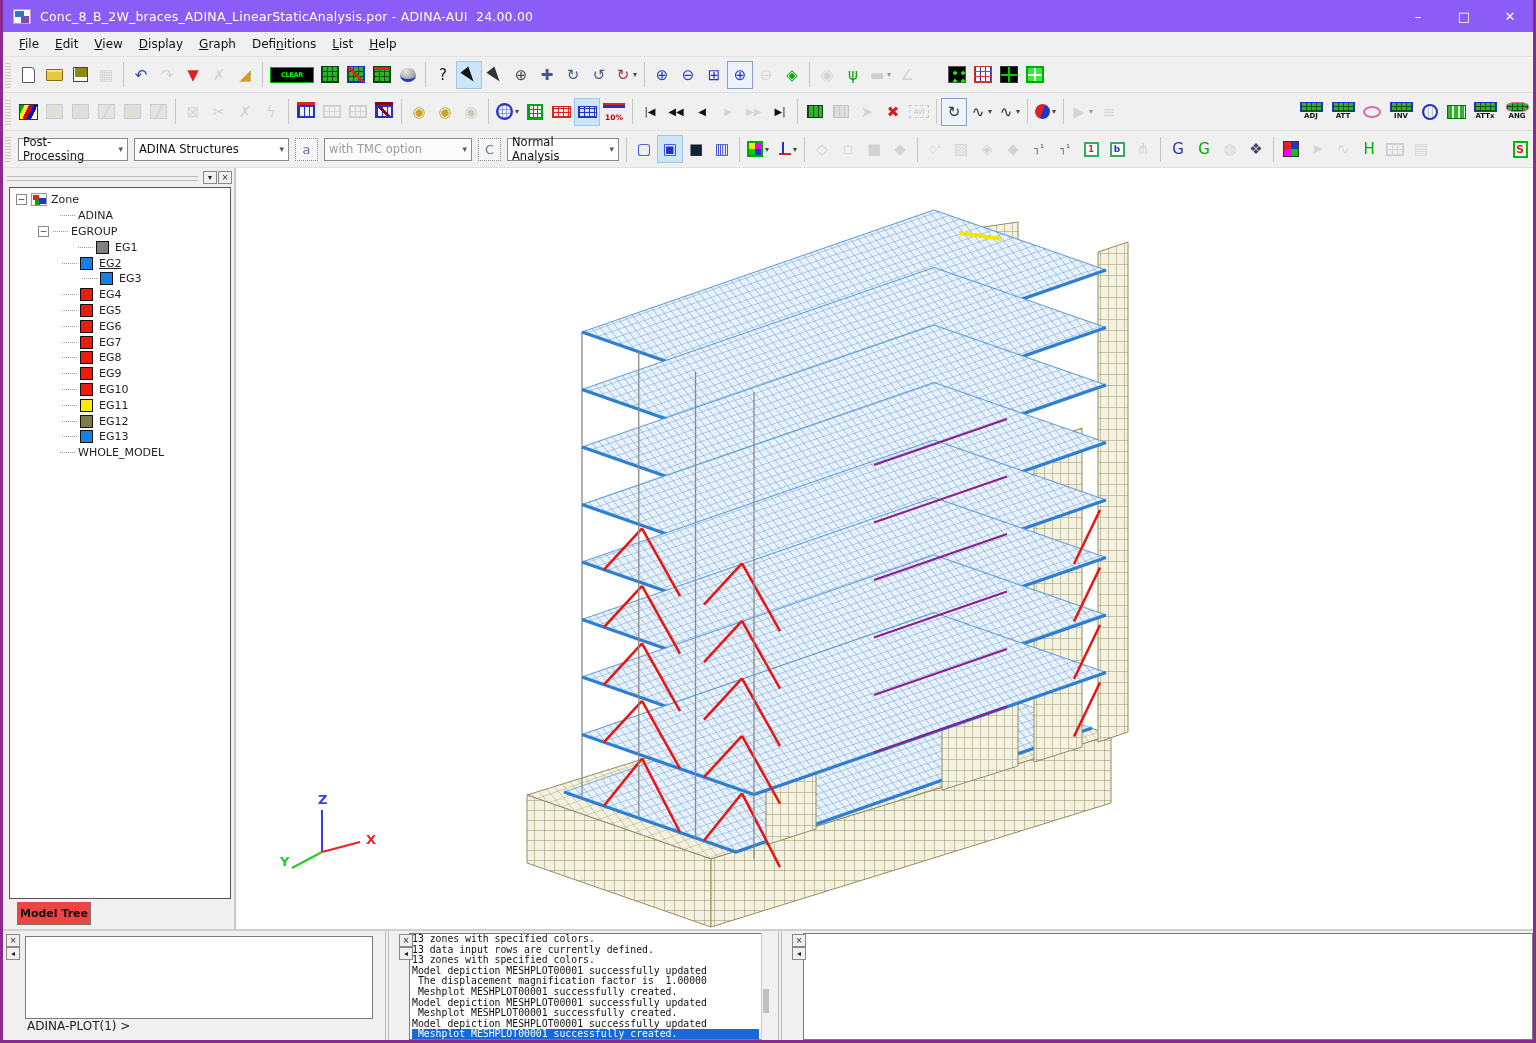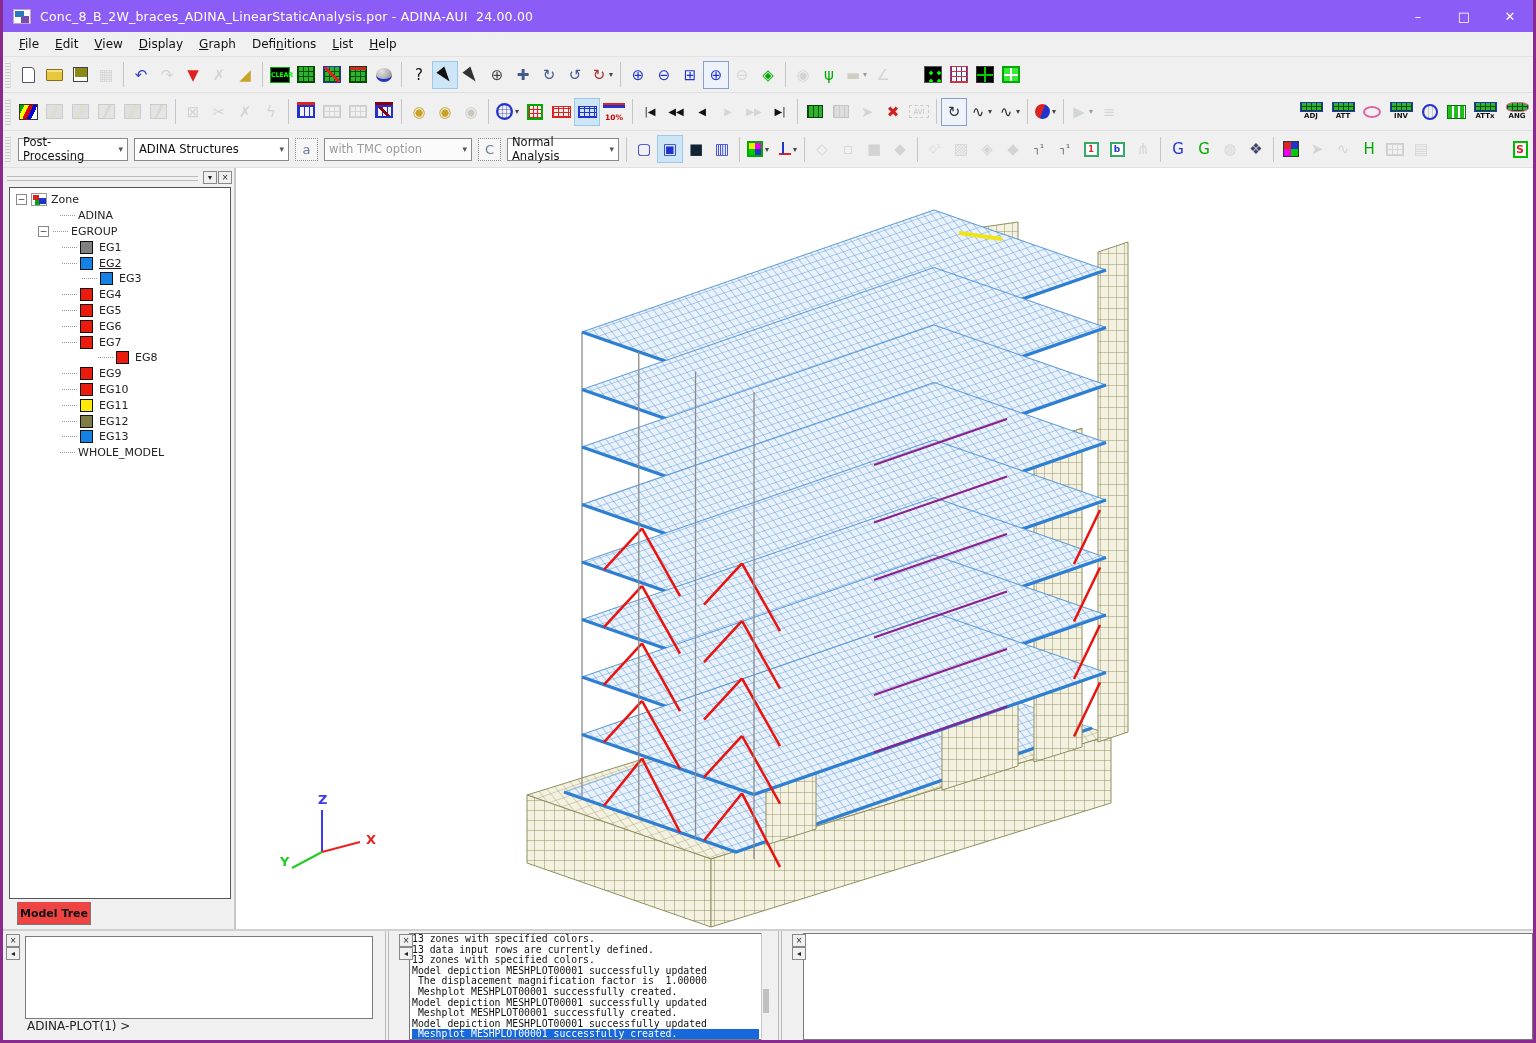--- a/index.html
+++ b/index.html
@@ -25,21 +25,21 @@
   .sep{width:1px;height:25px;background:#c6c6c6;margin:0 4px;flex:none}
   .sep.wide{width:16px;background:transparent}
   .spacer{flex:1}
   .ig{display:inline-block;text-align:center}
   .g{font-size:15px;line-height:20px;min-width:16px}
   .gsm{font-size:10px}
   .caret{font-size:8px;color:#444;margin-left:2px}
   .page{width:13px;height:16px;background:#fff;border:1px solid #556;border-radius:0 4px 0 0}
   .folder{width:17px;height:12px;background:#e8c83c;border:1px solid #8a6d1a;box-shadow:inset 0 2px #f6e08a;border-radius:1px}
   .floppy{width:15px;height:15px;background:#8a8a14;border:1px solid #444;box-shadow:inset 3px -6px 0 -2px #fff}
-  .clear{background:#000;color:#0f0;font-size:6.5px;font-weight:bold;width:20px;height:16px;line-height:15px;border:1px solid #0a0;letter-spacing:-.3px}
+  .clear{background:#000;color:#0f0;font-size:6.5px;font-weight:bold;width:44px;height:16px;line-height:15px;border:1px solid #0a0;letter-spacing:-.3px}
   .grid-green,.grid-pick,.grid-load{width:18px;height:17px;border:1px solid #064406;background-color:#2fb32f;background-image:repeating-linear-gradient(0deg,#0a500a 0 1px,transparent 1px 5px),repeating-linear-gradient(90deg,#0a500a 0 1px,transparent 1px 5px)}
   .grid-pick{border-color:#23c;background-image:linear-gradient(45deg,transparent 42%,#d22 42% 58%,transparent 58%),repeating-linear-gradient(0deg,#0a500a 0 1px,transparent 1px 5px),repeating-linear-gradient(90deg,#0a500a 0 1px,transparent 1px 5px)}
   .grid-load{box-shadow:inset 0 3px 0 #d22}
   .ball{width:16px;height:14px;border-radius:50%;background:radial-gradient(circle at 35% 30%,#e5e5e5,#8a8a8a);border-bottom:3px solid #23c}
   .cursor,.cursor2{width:0;height:0;border-left:5px solid transparent;border-right:5px solid transparent;border-top:15px solid #111;transform:rotate(-38deg);margin-top:1px}
   .cursor2{border-top-color:#333}
   .win1{width:18px;height:17px;background:#000;border:1px solid #555;background-image:radial-gradient(#0f0 1.5px,transparent 2px);background-size:8px 8px;background-position:2px 2px}
   .win2{width:18px;height:17px;background:#fff;border:1px solid #c33;background-image:repeating-linear-gradient(0deg,#d33 0 1px,transparent 1px 5px),repeating-linear-gradient(90deg,#33c 0 1px,transparent 1px 5px)}
   .win3{width:18px;height:17px;background:#000;border:1px solid #333;background-image:linear-gradient(#0c0,#0c0),linear-gradient(#0c0,#0c0);background-size:2px 100%,100% 2px;background-position:center center;background-repeat:no-repeat}
   .win4{width:18px;height:17px;background:#39e839;border:2px solid #0a0;background-image:linear-gradient(#fff,#fff),linear-gradient(#fff,#fff);background-size:2px 100%,100% 2px;background-position:center center;background-repeat:no-repeat}
@@ -565,21 +565,21 @@
           </div>
           <div class="trow" style="padding-left: 50px;">
             <span class="conn"></span>
             <span>ADINA</span>
           </div>
           <div class="trow" style="padding-left: 28px;">
             <span class="exp">−</span>
             <span class="conn"></span>
             <span>EGROUP</span>
           </div>
-          <div class="trow" style="padding-left: 52px;">
+          <div class="trow" style="padding-left: 68px;">
             <span class="conn"></span>
             <span class="swatch" style="background: rgb(128, 128, 128);"></span>
             <span>EG1</span>
           </div>
           <div class="trow" style="padding-left: 52px; text-decoration: underline;">
             <span class="conn"></span>
             <span class="swatch" style="background: rgb(21, 129, 230);"></span>
             <span>EG2</span>
           </div>
           <div class="trow" style="padding-left: 72px; text-align: right;">
@@ -600,21 +600,21 @@
           <div class="trow" style="padding-left: 52px;">
             <span class="conn"></span>
             <span class="swatch" style="background: rgb(234, 28, 13);"></span>
             <span>EG6</span>
           </div>
           <div class="trow" style="padding-left: 52px;">
             <span class="conn"></span>
             <span class="swatch" style="background: rgb(234, 28, 13);"></span>
             <span>EG7</span>
           </div>
-          <div class="trow" style="padding-left: 52px; margin-left: 36px;">
+          <div class="trow" style="padding-left: 52px;">
             <span class="conn"></span>
             <span class="swatch" style="background: rgb(234, 28, 13);"></span>
             <span>EG8</span>
           </div>
           <div class="trow" style="padding-left: 52px;">
             <span class="conn"></span>
             <span class="swatch" style="background: rgb(234, 28, 13);"></span>
             <span>EG9</span>
           </div>
           <div class="trow" style="padding-left: 52px;">

